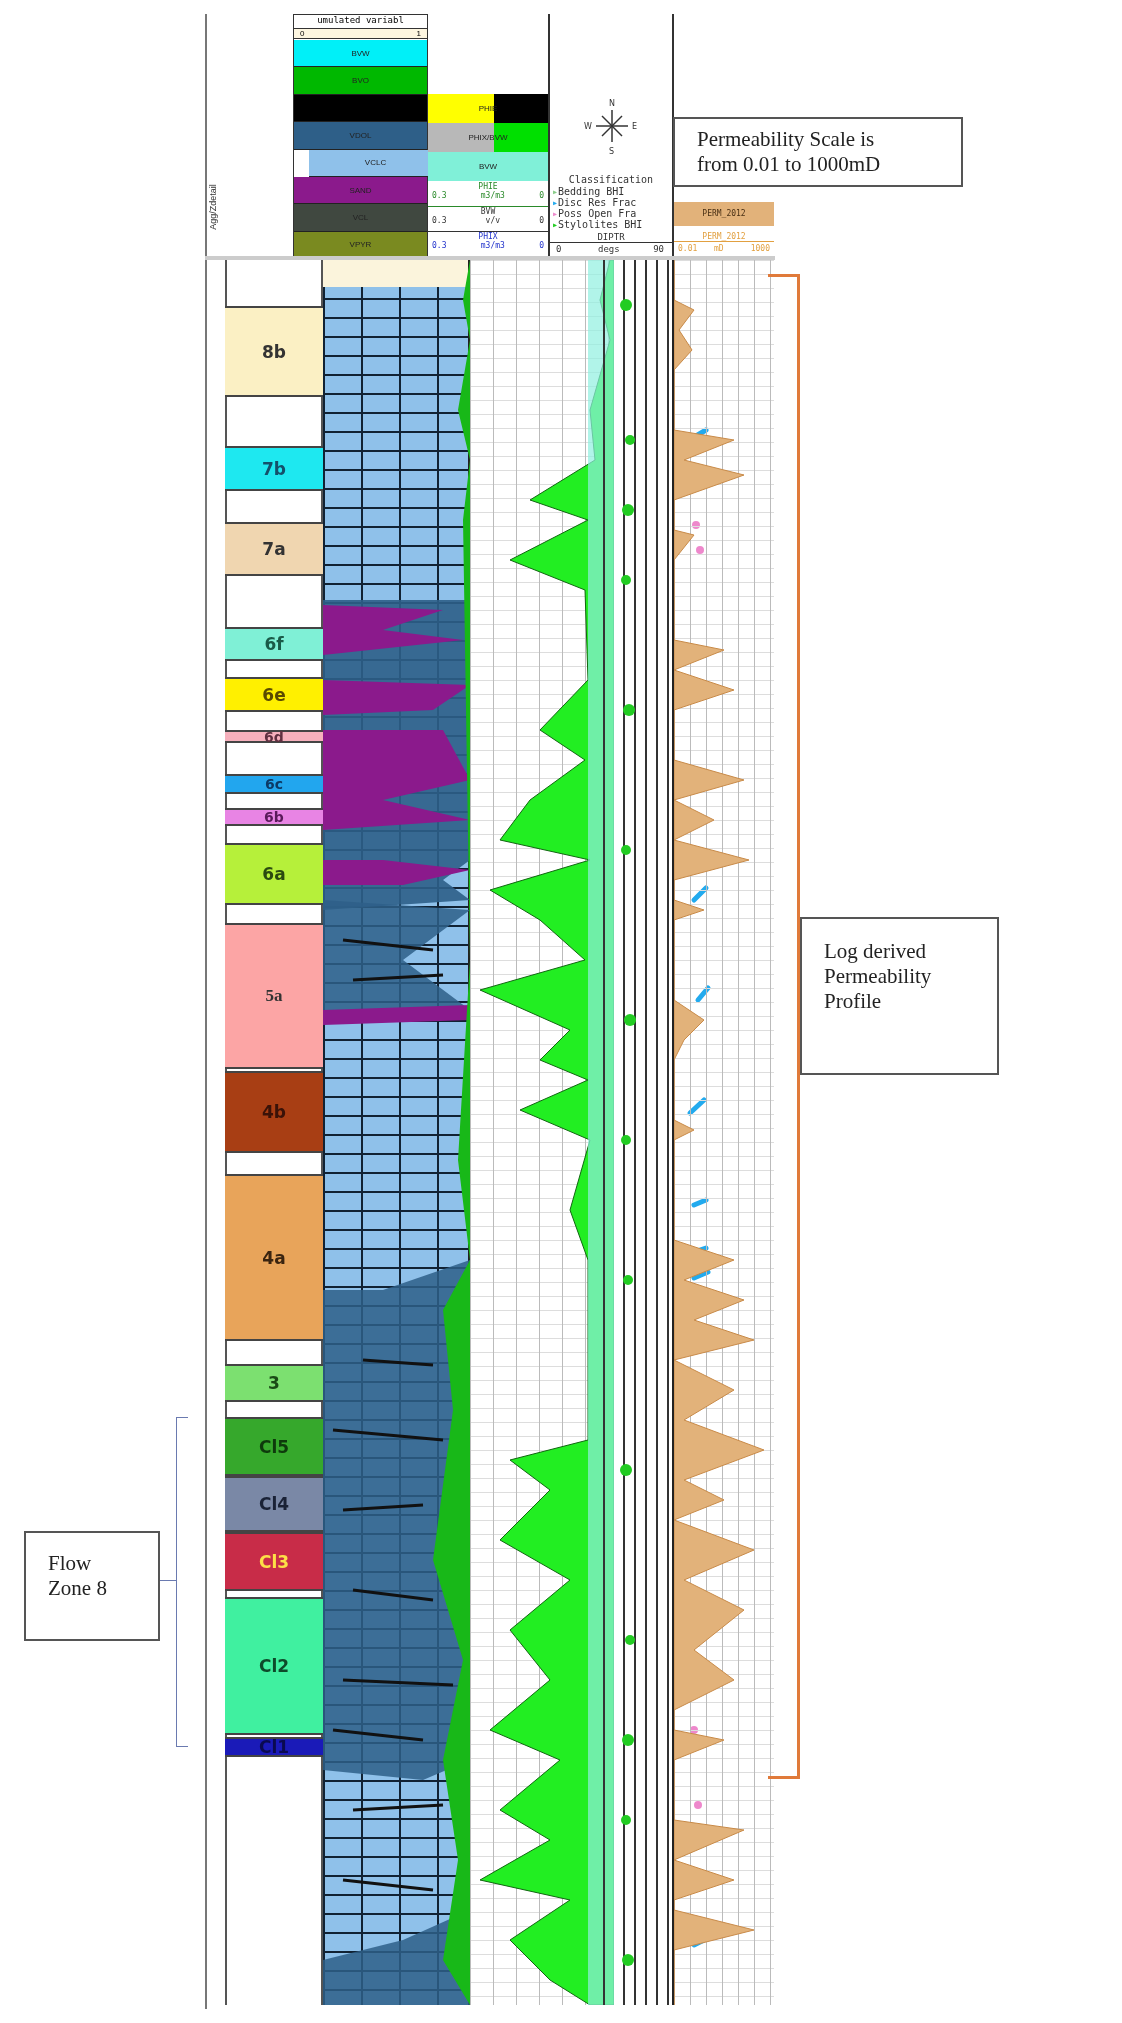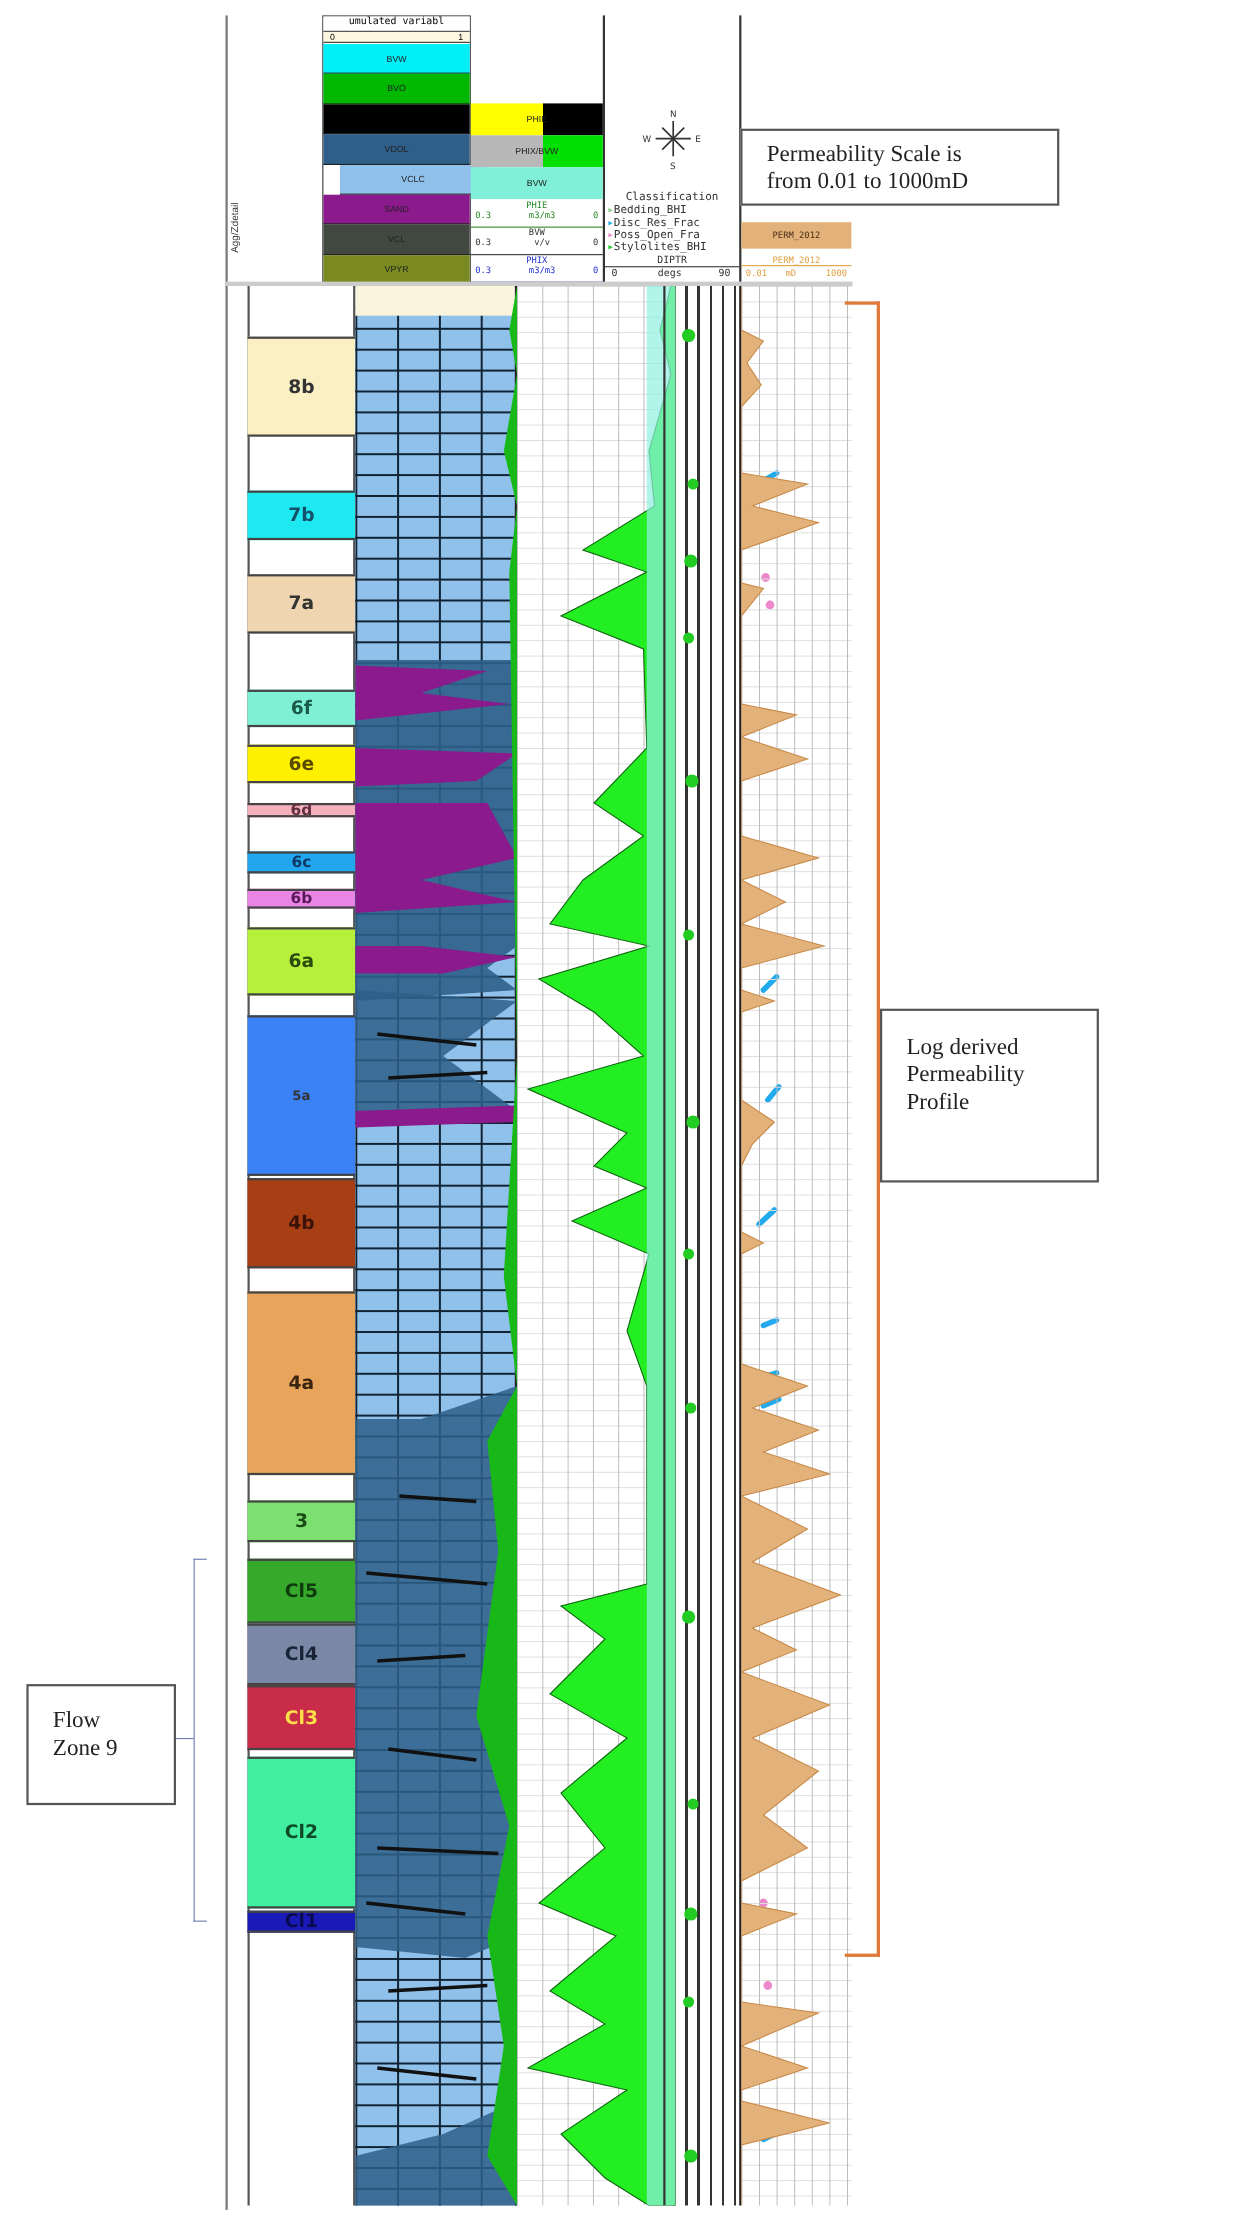--- a/index.html
+++ b/index.html
@@ -121,21 +121,21 @@
 <div id="zones">
     <div class="zone" style="top: 306px; height: 91px; background: rgb(251, 240, 196); color: rgb(51, 51, 51); font-size: 17px;">8b</div>
     <div class="zone" style="top: 446px; height: 45px; background: rgb(30, 232, 240); color: rgb(20, 80, 106); font-size: 17px;">7b</div>
     <div class="zone" style="top: 522px; height: 54px; background: rgb(240, 214, 176); color: rgb(51, 51, 51); font-size: 17px;">7a</div>
     <div class="zone" style="top: 627px; height: 34px; background: rgb(127, 240, 214); color: rgb(26, 90, 72); font-size: 17px;">6f</div>
     <div class="zone" style="top: 677px; height: 35px; background: rgb(255, 240, 0); color: rgb(90, 74, 0); font-size: 17px;">6e</div>
     <div class="zone" style="top: 730px; height: 13px; background: rgb(246, 176, 188); color: rgb(96, 48, 64); font-size: 14px;">6d</div>
     <div class="zone" style="top: 774px; height: 20px; background: rgb(34, 166, 238); color: rgb(12, 58, 102); font-size: 14px;">6c</div>
     <div class="zone" style="top: 808px; height: 18px; background: rgb(232, 132, 228); color: rgb(90, 26, 90); font-size: 14px;">6b</div>
     <div class="zone" style="top: 843px; height: 62px; background: rgb(182, 240, 58); color: rgb(42, 74, 16); font-size: 17px;">6a</div>
-    <div class="zone" style="top: 923px; height: 146px; background: #3b82f6; color: rgb(51, 51, 51); font-size: 12px;">5a</div>
+    <div class="zone" style="top: 923px; height: 146px; background: #fca5a5; color: rgb(51, 51, 51); font-size: 17px; font-family: Liberation Serif, serif;">5a</div>
     <div class="zone" style="top: 1071px; height: 82px; background: rgb(168, 62, 20); color: rgb(58, 18, 8); font-size: 17px;">4b</div>
     <div class="zone" style="top: 1174px; height: 167px; background: rgb(232, 164, 90); color: rgb(58, 36, 16); font-size: 17px;">4a</div>
     <div class="zone" style="top: 1364px; height: 38px; background: rgb(124, 224, 112); color: rgb(26, 74, 22); font-size: 17px;">3</div>
     <div class="zone" style="top: 1417px; height: 59px; background: rgb(54, 168, 44); color: rgb(14, 58, 12); font-size: 17px;">Cl5</div>
     <div class="zone" style="top: 1476px; height: 56px; background: rgb(122, 136, 166); color: rgb(26, 34, 54); font-size: 17px;">Cl4</div>
     <div class="zone" style="top: 1532px; height: 59px; background: rgb(200, 44, 72); color: #fde047; font-size: 17px;">Cl3</div>
     <div class="zone" style="top: 1597px; height: 138px; background: rgb(64, 240, 160); color: rgb(14, 74, 42); font-size: 17px;">Cl2</div>
     <div class="zone" style="top: 1737px; height: 20px; background: rgb(26, 26, 184); color: rgb(10, 10, 80); font-size: 17px;">Cl1</div>
   </div>
 
@@ -233,14 +233,14 @@
 <div class="callout" style="left:800px;top:917px;width:199px;height:158px;font-size:21px;padding:20px 22px">
   <div>Log derived</div>
   <div>Permeability</div>
   <div>Profile</div>
 </div>
 
 <div class="abs" style="left:176px;top:1417px;width:12px;height:330px;border-top:1px solid #6a7ab0;border-left:1px solid #6a7ab0;border-bottom:1px solid #6a7ab0"></div>
 <div class="abs" style="left:160px;top:1580px;width:16px;height:1px;background:#6a7ab0"></div>
 <div class="callout" style="left:24px;top:1531px;width:136px;height:110px;font-size:21px;padding:18px 22px">
   <div>Flow</div>
-  <div>Zone 9</div>
+  <div>Zone 8</div>
 </div>
 
 </body></html>

